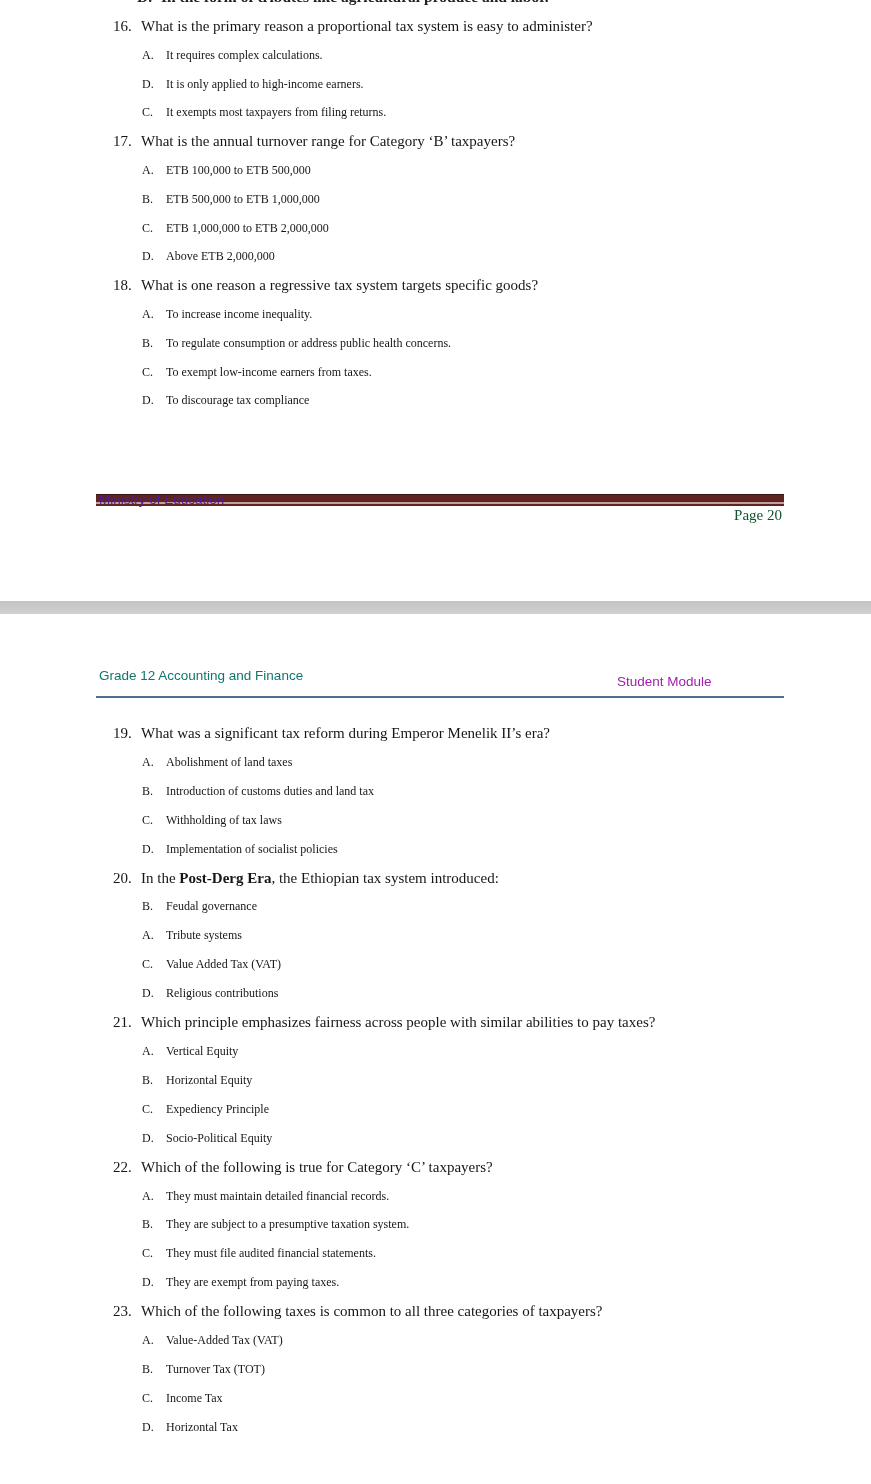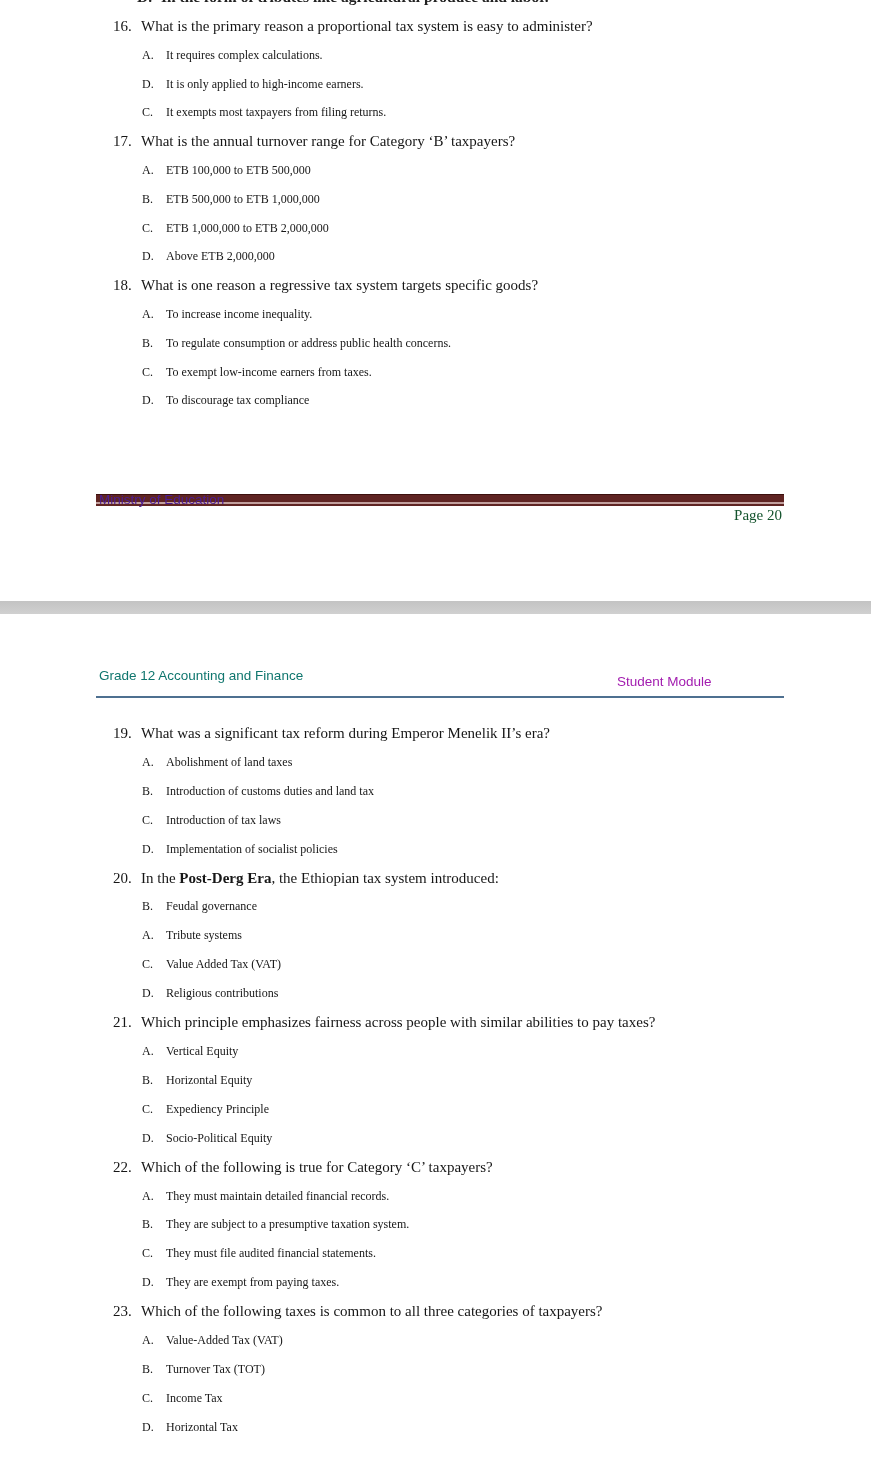--- a/index.html
+++ b/index.html
@@ -105,21 +105,21 @@
 <div class="header-left">Grade 12 Accounting and Finance</div>
 <div class="header-right">Student Module</div>
 <div class="header-rule"></div>
 
 <div class="qpage qpage2">
 
   <div>
     <div class="q-line"><span class="qnum">19.</span><span>What was a significant tax reform during Emperor Menelik II’s era?</span></div>
     <div class="opt-line"><span class="olet">A.</span><span>Abolishment of land taxes</span></div>
     <div class="opt-line"><span class="olet">B.</span><span>Introduction of customs duties and land tax</span></div>
-    <div class="opt-line"><span class="olet">C.</span><span>Introduction of tax laws</span></div>
+    <div class="opt-line"><span class="olet">C.</span><span>Withholding of tax laws</span></div>
     <div class="opt-line"><span class="olet">D.</span><span>Implementation of socialist policies</span></div>
   </div>
 
   <div>
     <div class="q-line"><span class="qnum">20.</span><span><span>In the </span><span class="bold">Post-Derg Era</span><span>, the Ethiopian tax system introduced:</span></span></div>
     <div class="opt-line"><span class="olet">B.</span><span>Feudal governance</span></div>
     <div class="opt-line"><span class="olet">A.</span><span>Tribute systems</span></div>
     <div class="opt-line"><span class="olet">C.</span><span>Value Added Tax (VAT)</span></div>
     <div class="opt-line"><span class="olet">D.</span><span>Religious contributions</span></div>
   </div>

